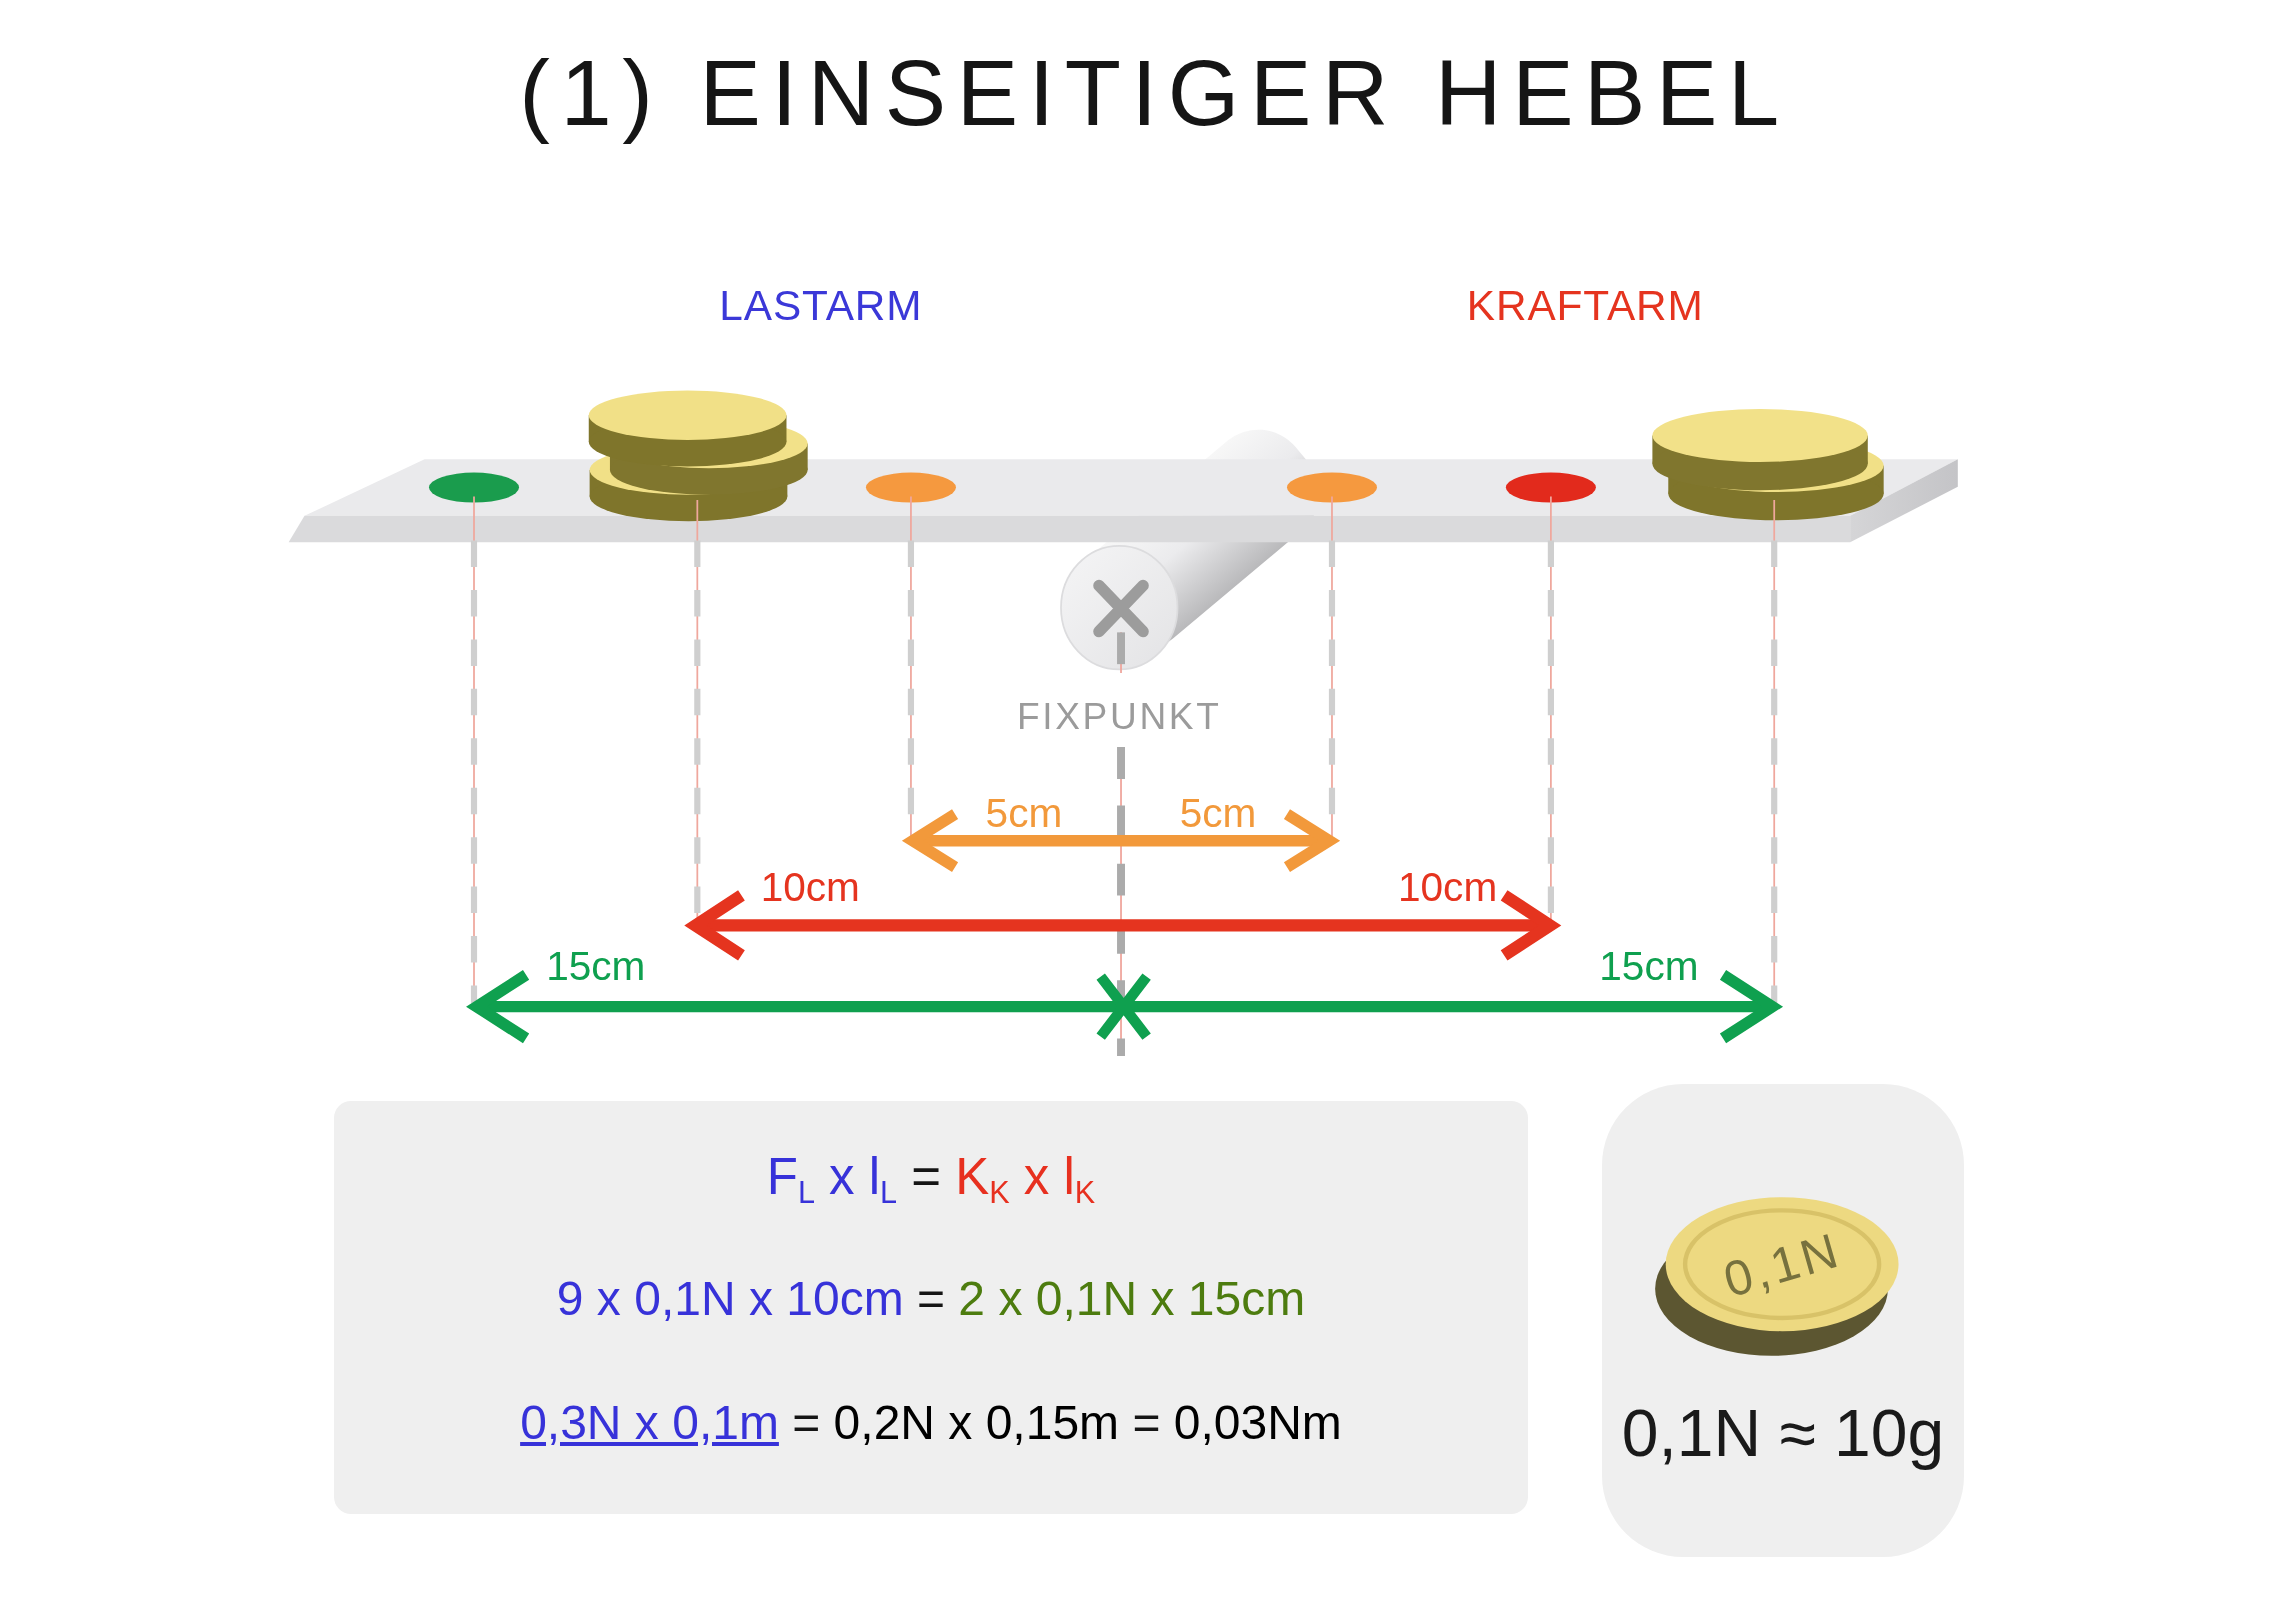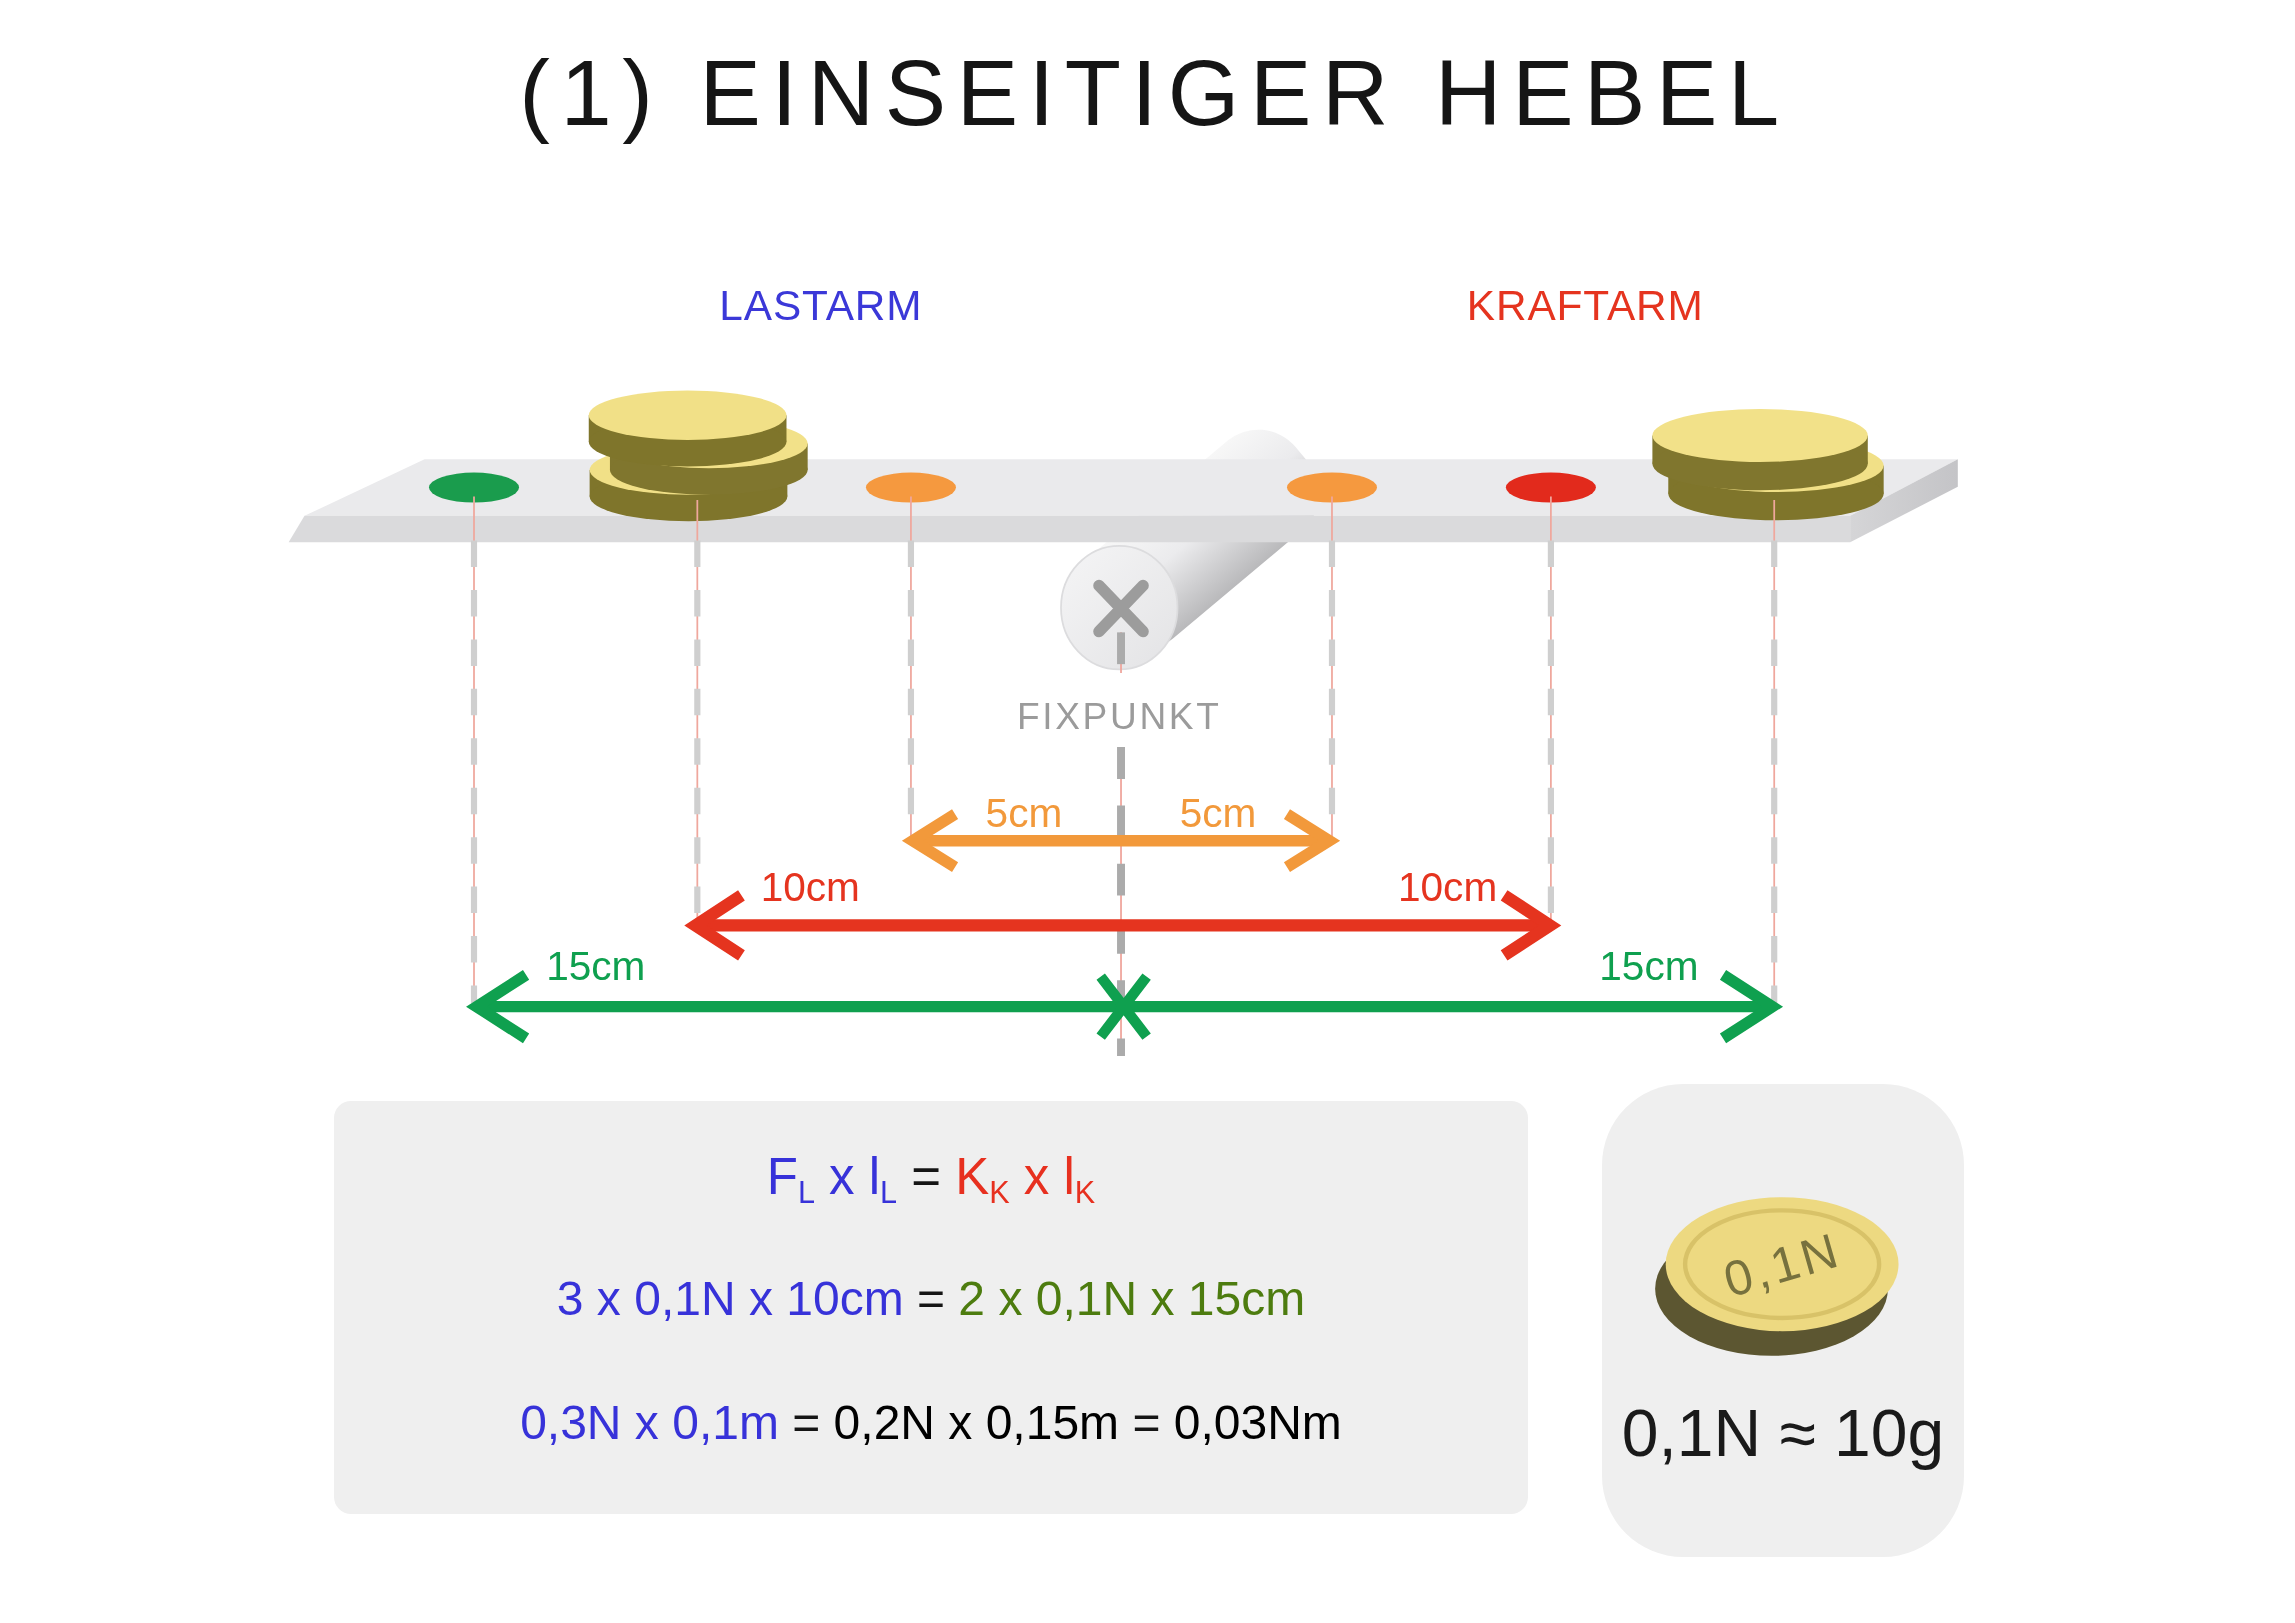--- a/index.html
+++ b/index.html
@@ -155,22 +155,22 @@
     </g>
     <text class="measure-label" x="675" y="1110" text-anchor="middle" fill="#0FA04F">15cm</text>
     <text class="measure-label" x="1868" y="1110" text-anchor="middle" fill="#0FA04F">15cm</text>
 
     <text class="arm-label" x="930" y="362" text-anchor="middle" fill="#3B38D8">LASTARM</text>
     <text class="arm-label" x="1796" y="362" text-anchor="middle" fill="#E5341F">KRAFTARM</text>
   </svg>
 
   <div class="formula-box">
     <div class="fline fline-1"><span style="color: rgb(55, 50, 217);">F<sub>L</sub></span><span style="color: rgb(55, 50, 217);"> x </span><span style="color: rgb(55, 50, 217);">l<sub>L</sub></span><span style="color: rgb(21, 21, 21);"> = </span><span style="color: rgb(231, 48, 31);">K<sub>K</sub></span><span style="color: rgb(231, 48, 31);"> x </span><span style="color: rgb(231, 48, 31);">l<sub>K</sub></span></div>
-    <div class="fline fline-2"><span style="color: rgb(55, 50, 217);">3 x 0,1N x 10cm</span><span style="color: rgb(21, 21, 21);"> = </span><span style="color: #4d7c0f;">2 x 0,1N x 15cm</span></div>
-    <div class="fline fline-3"><span style="color: rgb(55, 50, 217);">0,3N x 0,1m</span><span style="color: rgb(21, 21, 21);"> = </span><span style="color: #000000;">0,2N x 0,15m</span><span style="color: rgb(21, 21, 21);"> = </span><span style="color: #000000;">0,03Nm</span></div>
+    <div class="fline fline-2"><span style="color: rgb(55, 50, 217);">9 x 0,1N x 10cm</span><span style="color: rgb(21, 21, 21);"> = </span><span style="color: #4d7c0f;">2 x 0,1N x 15cm</span></div>
+    <div class="fline fline-3"><span style="color: rgb(55, 50, 217); text-decoration: underline;">0,3N x 0,1m</span><span style="color: rgb(21, 21, 21);"> = </span><span style="color: #000000;">0,2N x 0,15m</span><span style="color: rgb(21, 21, 21);"> = </span><span style="color: #000000;">0,03Nm</span></div>
   </div>
 
   <div class="coin-box">
     <svg class="coin-art" width="362" height="291" viewBox="0 0 410 330">
       <ellipse cx="192" cy="196" rx="132" ry="76" fill="#5C5631"></ellipse>
       <ellipse cx="204" cy="168" rx="132" ry="76" fill="#EDD981"></ellipse>
       <ellipse cx="204" cy="168" rx="110" ry="61" fill="none" stroke="#D8C268" stroke-width="5"></ellipse>
       <text x="204" y="188" text-anchor="middle" transform="rotate(-16 204 168)" font-size="56" letter-spacing="4" fill="#77713E">0,1N</text>
     </svg>
     <div class="coin-caption">0,1N ≈ 10g</div>

